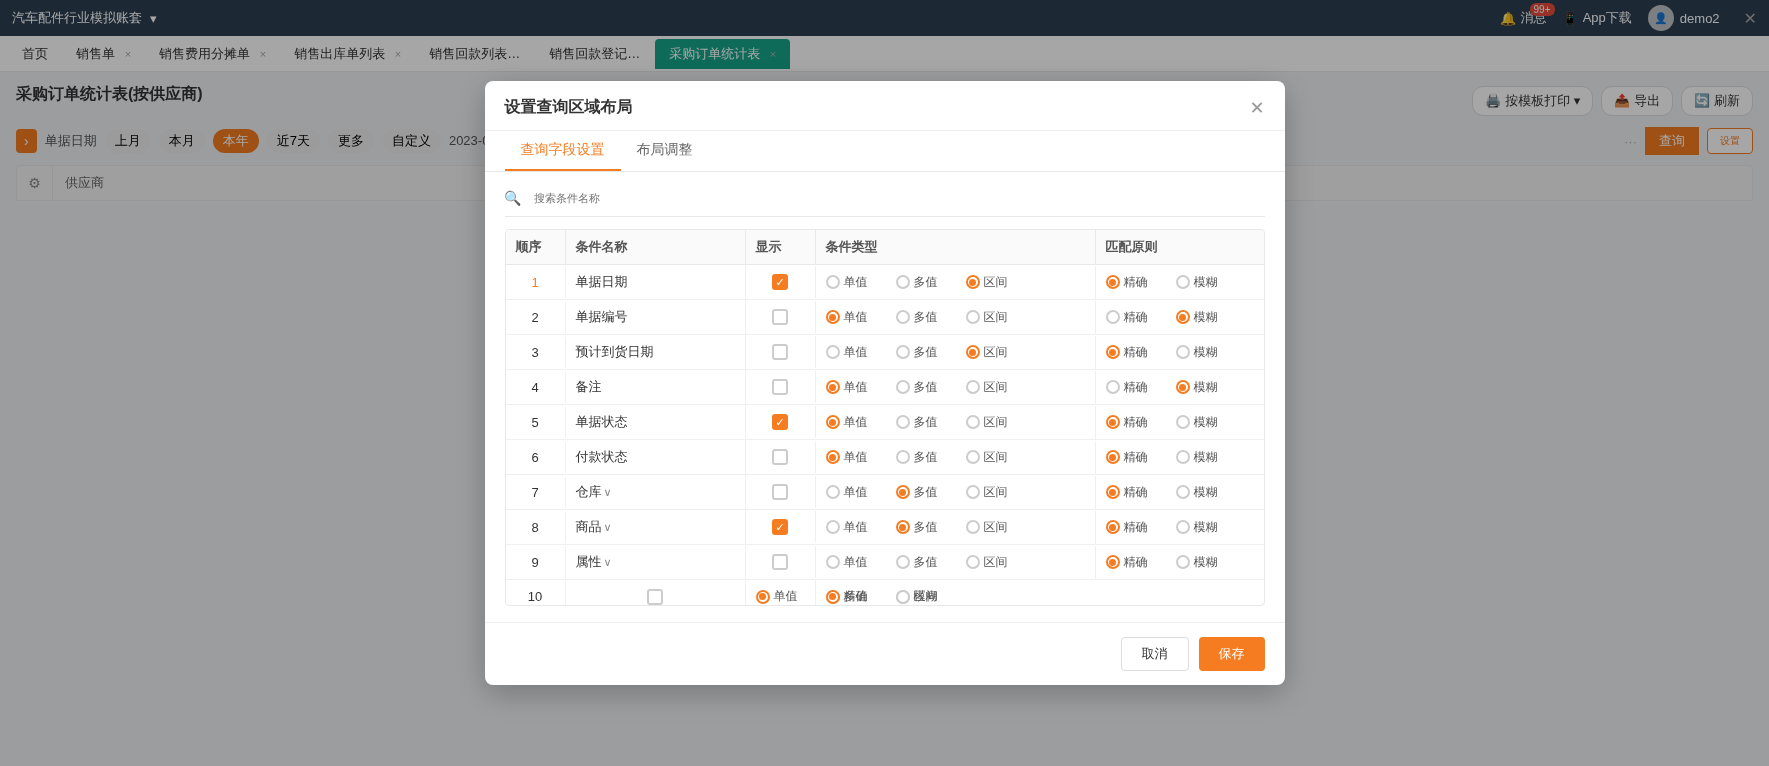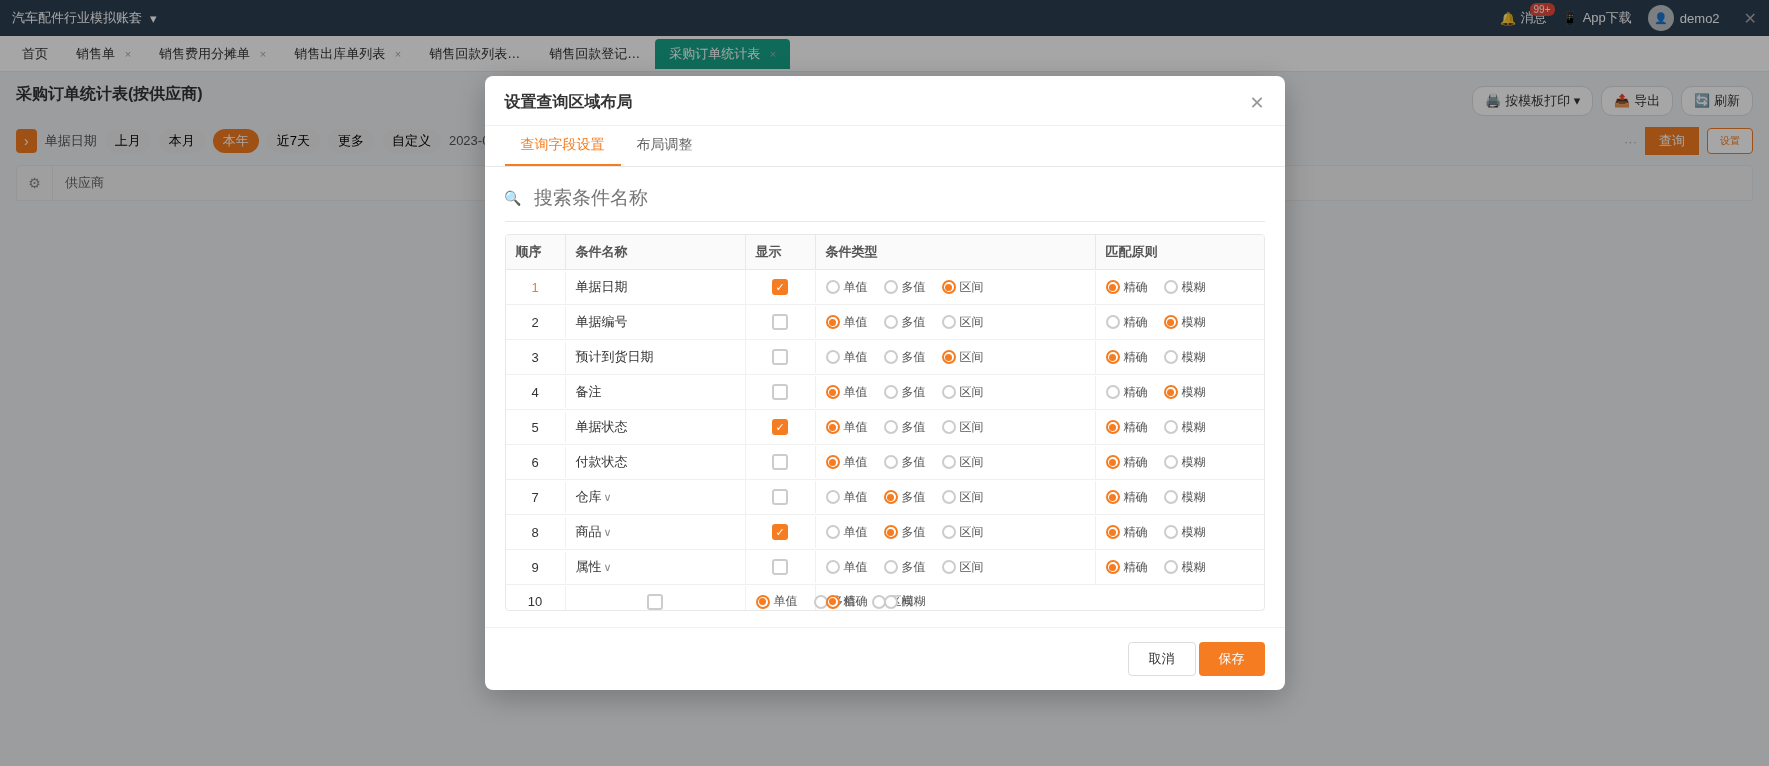--- a/index.html
+++ b/index.html
@@ -129,37 +129,37 @@
     
     .cb {
       width: 16px; height: 16px; border: 2px solid #ccc; border-radius: 3px;
       display: inline-flex; align-items: center; justify-content: center;
       cursor: pointer; background: #fff;
     }
     .cb.checked { background: #f57c20; border-color: #f57c20; }
     .cb.checked::after { content: '✓'; color: #fff; font-size: 11px; line-height: 1; }
 
     
-    .radio-group { display: flex; gap: 16px; align-items: center; }
+    .radio-group { display: flex; gap: 28px; align-items: center; }
     .radio-opt { display: flex; align-items: center; gap: 4px; cursor: pointer; white-space: nowrap; }
     .radio-btn {
       width: 14px; height: 14px; border-radius: 50%; border: 2px solid #ccc;
       display: inline-flex; align-items: center; justify-content: center;
       background: #fff;
     }
     .radio-btn.selected { border-color: #f57c20; }
     .radio-btn.selected::after { content: ''; width: 7px; height: 7px; border-radius: 50%; background: #f57c20; display: block; }
     .radio-label { font-size: 12px; color: #555; }
 
     .dialog-footer {
       padding: 14px 20px;
       border-top: 1px solid #f0f0f0;
       display: flex;
       justify-content: flex-end;
-      gap: 3px;
+      gap: 10px;
     }
     .btn-cancel { border: 1px solid #ddd; background: #fff; padding: 7px 20px; border-radius: 4px; cursor: pointer; font-size: 13px; color: #333; }
     .btn-save { background: #f57c20; color: #fff; border: none; padding: 7px 20px; border-radius: 4px; cursor: pointer; font-size: 13px; }
 
     
     .gear-icon { color: #888; font-size: 14px; }
 
     .expand-arrow { color: #888; font-size: 11px; margin-left: 2px; }
   </style>
 </head>
@@ -253,21 +253,21 @@
 
     <div class="dialog-tabs">
       <div class="dialog-tab active">查询字段设置</div>
       <div class="dialog-tab">布局调整</div>
     </div>
 
     <div class="dialog-body">
 
       <div class="search-bar">
         <span class="search-icon">🔍</span>
-        <input type="text" placeholder="搜索条件名称" style="border: none; outline: none; font-size: 19px; flex: 1 1 0%;">
+        <input type="text" placeholder="搜索条件名称" style="border: none; outline: none; font-size: 11px; flex: 1 1 0%;">
       </div>
 
       <div class="field-table">
         <div class="field-table-header">
           <div class="fth">顺序</div>
           <div class="fth">条件名称</div>
           <div class="fth">显示</div>
           <div class="fth">条件类型</div>
           <div class="fth">匹配原则</div>
         </div>

